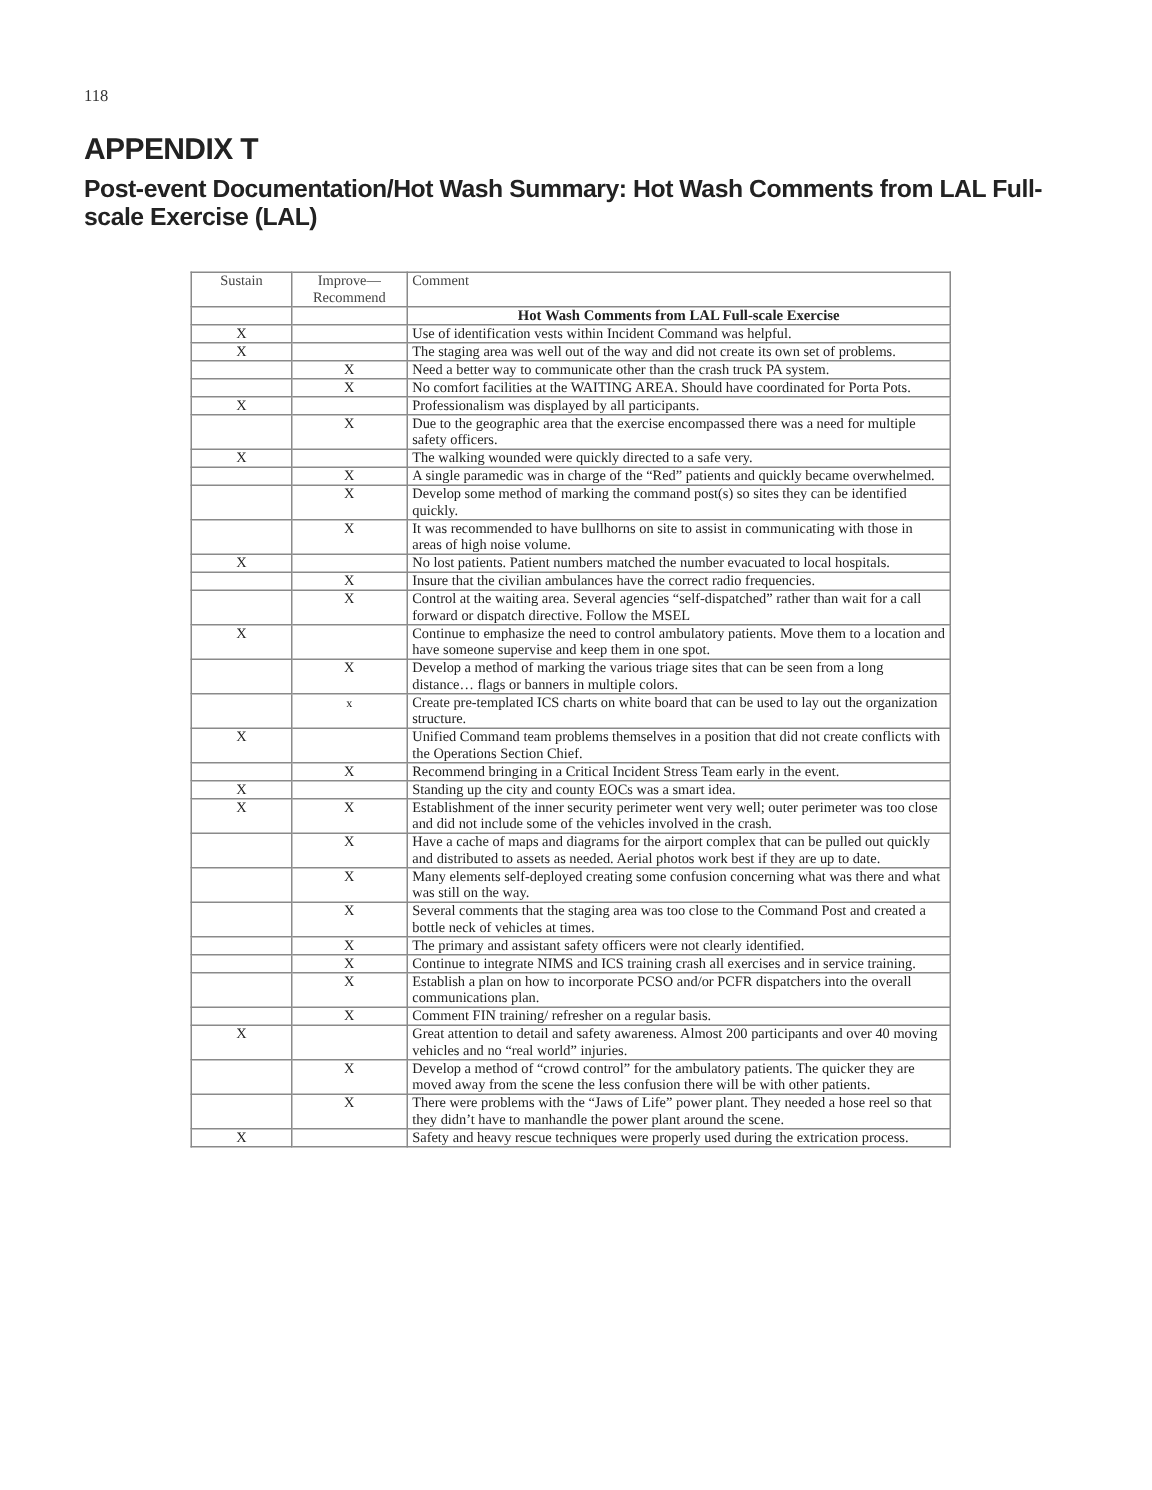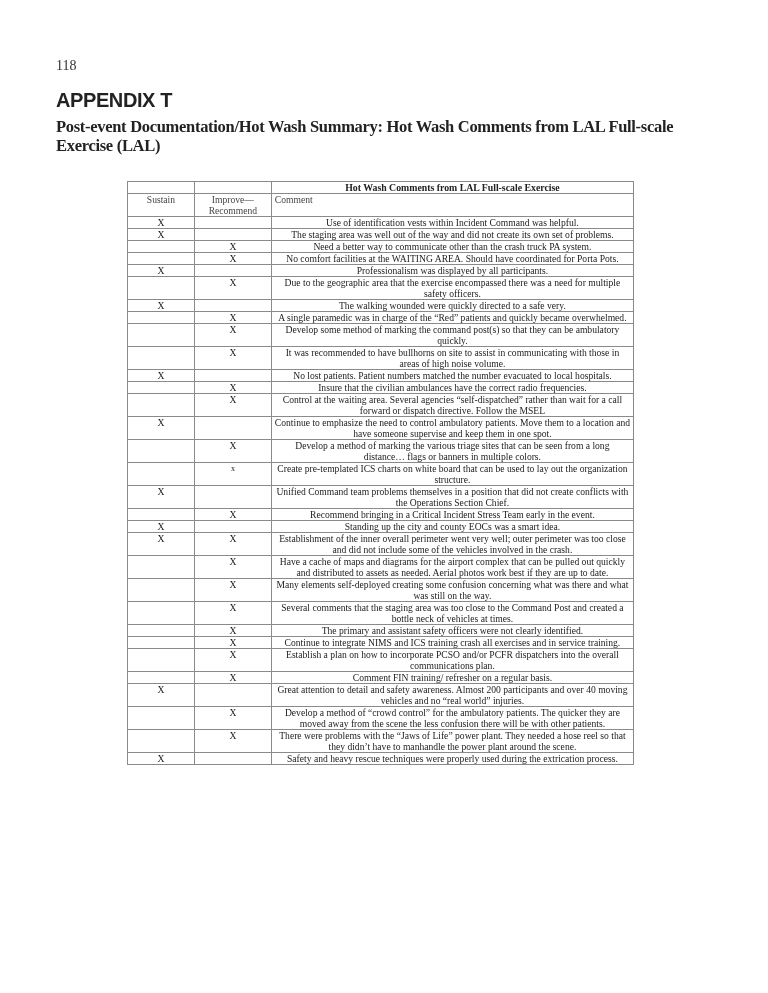--- a/index.html
+++ b/index.html
@@ -1,74 +1,74 @@
 <!DOCTYPE html>
 <html><head>
 <meta charset="utf-8">
 <style>
   html, body { margin: 0; padding: 0; background: #ffffff; }
   body { width: 768px; height: 993px; position: relative; overflow: hidden; color: #1a1a1a; }
   .page-number {
     position: absolute; left: 56px; top: 58px;
-    font-family: "Liberation Serif", serif; font-size: 14px; color: #333;
+    font-family: "Liberation Serif", serif; font-size: 11px; color: #333;
   }
   .appendix {
     position: absolute; left: 56px; top: 89px;
     font-family: "Liberation Sans", sans-serif; font-weight: bold; font-size: 20px;
     letter-spacing: -0.4px; color: #222;
   }
   .title {
     position: absolute; left: 56px; top: 117px; width: 640px;
-    font-family: Liberation Serif, serif; font-weight: bold; font-size: 16.5px;
+    font-family: Liberation Sans, sans-serif; font-weight: bold; font-size: 16.5px;
     line-height: 19px; letter-spacing: -0.3px; color: #222; margin: 0;
   }
   table.hw {
     position: absolute; left: 127px; top: 181px; width: 507px;
     border-collapse: collapse;
     font-family: "Liberation Serif", serif; font-size: 9.6px; line-height: 11px; color: #222;
   }
   table.hw td, table.hw th {
     border: 1px solid #8a8a8a; padding: 0 3px; vertical-align: top;
   }
   table.hw th.caption-cell {
     font-weight: bold; text-align: center; font-size: 9.8px; height: 11px;
   }
   col.c-sustain { width: 67px; }
   col.c-improve { width: 77px; }
   col.c-comment { width: 363px; }
   th.h-sustain, th.h-improve { font-weight: normal; text-align: center; color: #444; }
   th.h-comment { font-weight: normal; text-align: left; color: #444; }
   td.mark { text-align: center; padding: 0; }
-  td.comment { text-align: center; }
+  td.comment { text-align: left; }
   .small-x { font-size: 8px; }
 </style>
 </head>
 <body>
 
 <div class="page-number">118</div>
 <div class="appendix">APPENDIX T</div>
 <h1 class="title">Post-event Documentation/Hot Wash Summary: Hot Wash Comments from LAL Full-scale Exercise (LAL)</h1>
 
 <table class="hw">
   <colgroup>
     <col class="c-sustain">
       <col class="c-improve">
       <col class="c-comment">
   </colgroup>
   <thead>
     <tr>
+      <th class="h-sustain">Sustain</th>
+      <th class="h-improve">Improve—Recommend</th>
+      <th class="h-comment">Comment</th>
+    </tr>
+    <tr>
       <th></th>
       <th></th>
       <th class="caption-cell">Hot Wash Comments from LAL Full-scale Exercise</th>
     </tr>
-    <tr>
-      <th class="h-sustain">Sustain</th>
-      <th class="h-improve">Improve—Recommend</th>
-      <th class="h-comment">Comment</th>
-    </tr>
   </thead>
   <tbody id="hw-body">
       <tr>
         <td class="mark">X</td>
         <td class="mark"></td>
         <td class="comment">Use of identification vests within Incident Command was helpful.</td>
       </tr>
       <tr>
         <td class="mark">X</td>
         <td class="mark"></td>
@@ -100,21 +100,21 @@
         <td class="comment">The walking wounded were quickly directed to a safe very.</td>
       </tr>
       <tr>
         <td class="mark"></td>
         <td class="mark">X</td>
         <td class="comment">A single paramedic was in charge of the “Red” patients and quickly became overwhelmed.</td>
       </tr>
       <tr>
         <td class="mark"></td>
         <td class="mark">X</td>
-        <td class="comment">Develop some method of marking the command post(s) so that they can be ambulatory quickly.</td>
+        <td class="comment">Develop some method of marking the command post(s) so sites they can be identified quickly.</td>
       </tr>
       <tr>
         <td class="mark"></td>
         <td class="mark">X</td>
         <td class="comment">It was recommended to have bullhorns on site to assist in communicating with those in areas of high noise volume.</td>
       </tr>
       <tr>
         <td class="mark">X</td>
         <td class="mark"></td>
         <td class="comment">No lost patients. Patient numbers matched the number evacuated to local hospitals.</td>
@@ -155,21 +155,21 @@
         <td class="comment">Recommend bringing in a Critical Incident Stress Team early in the event.</td>
       </tr>
       <tr>
         <td class="mark">X</td>
         <td class="mark"></td>
         <td class="comment">Standing up the city and county EOCs was a smart idea.</td>
       </tr>
       <tr>
         <td class="mark">X</td>
         <td class="mark">X</td>
-        <td class="comment">Establishment of the inner overall perimeter went very well; outer perimeter was too close and did not include some of the vehicles involved in the crash.</td>
+        <td class="comment">Establishment of the inner security perimeter went very well; outer perimeter was too close and did not include some of the vehicles involved in the crash.</td>
       </tr>
       <tr>
         <td class="mark"></td>
         <td class="mark">X</td>
         <td class="comment">Have a cache of maps and diagrams for the airport complex that can be pulled out quickly and distributed to assets as needed. Aerial photos work best if they are up to date.</td>
       </tr>
       <tr>
         <td class="mark"></td>
         <td class="mark">X</td>
         <td class="comment">Many elements self-deployed creating some confusion concerning what was there and what was still on the way.</td>

